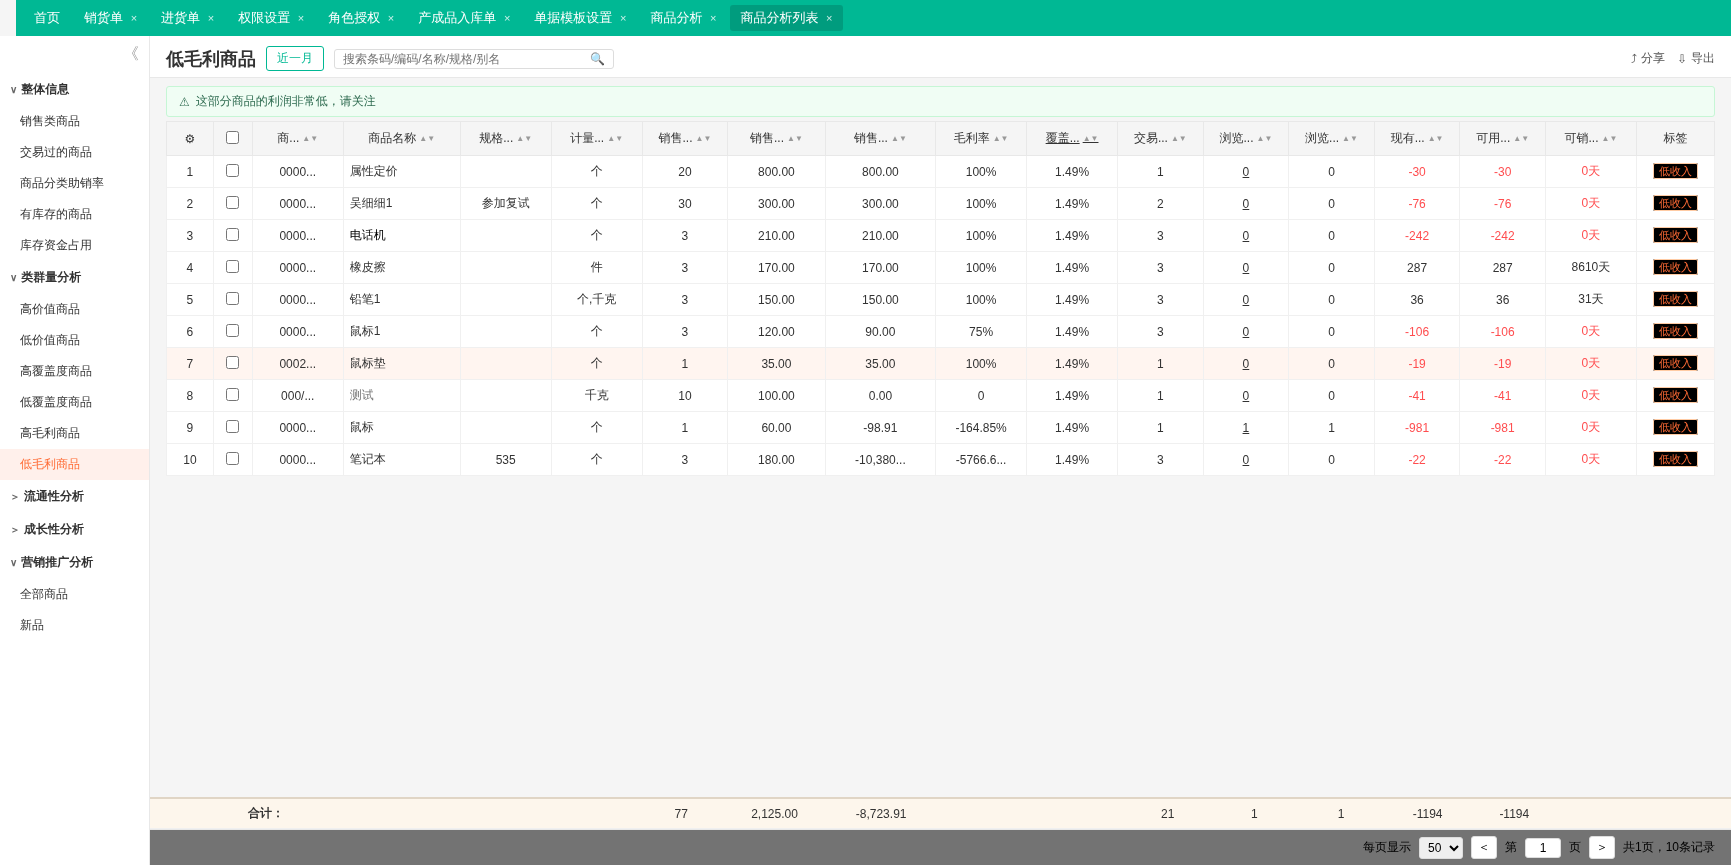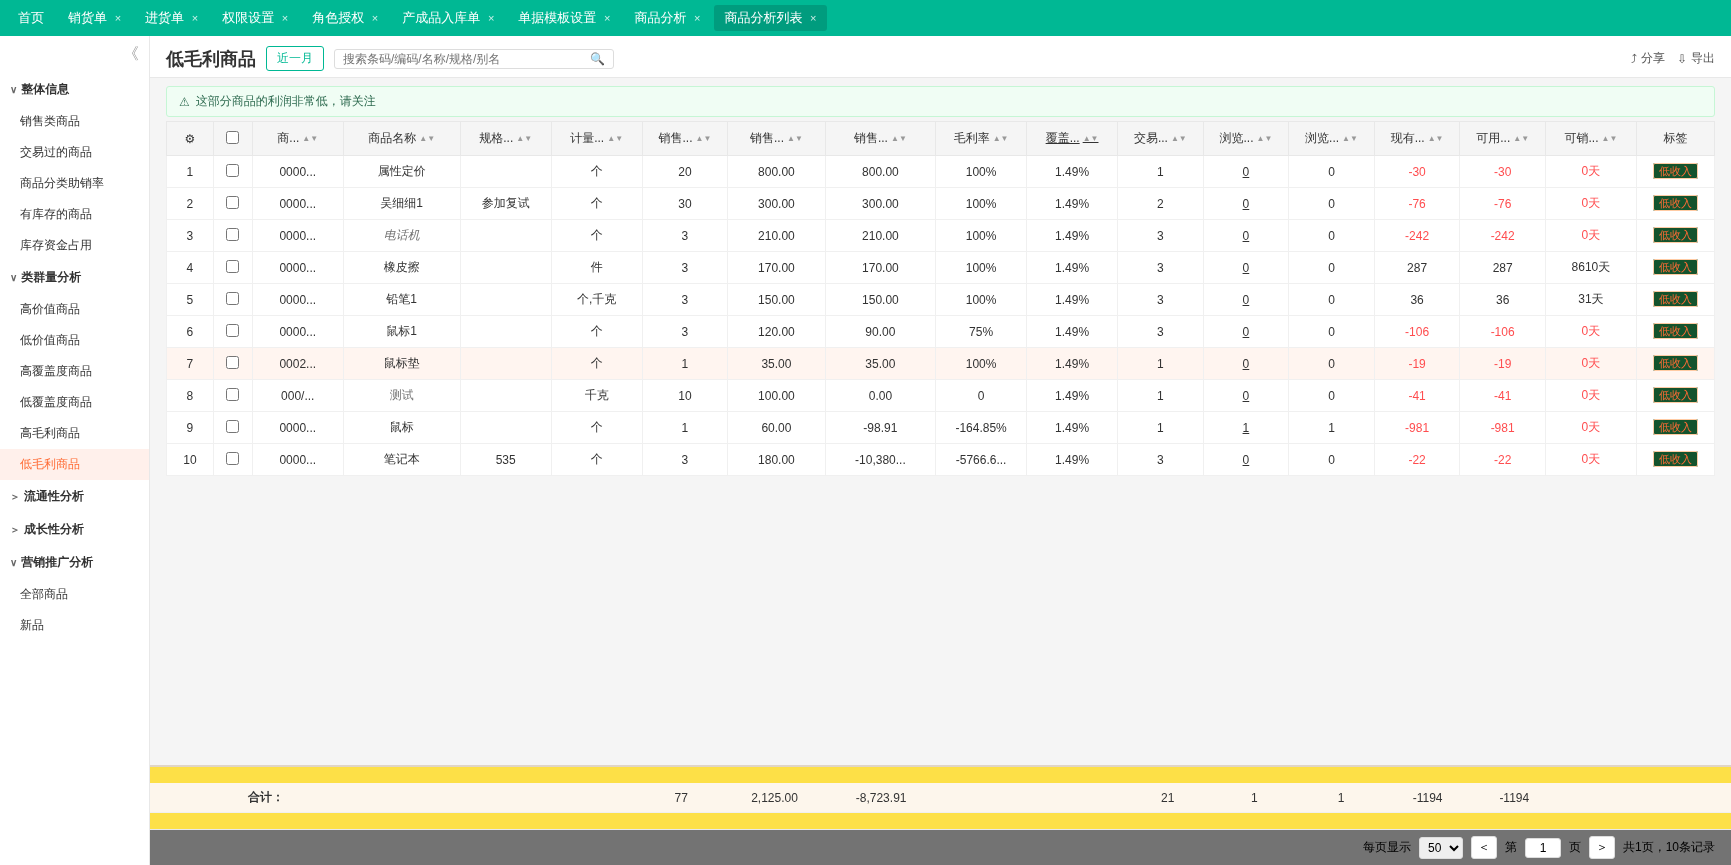--- a/index.html
+++ b/index.html
@@ -6,20 +6,21 @@
     body { background: #f5f5f5; overflow-x: hidden; }
 
     
     .top-nav {
       background: #00b894;
       display: flex;
       align-items: center;
       height: 36px;
       padding: 0 8px;
       gap: 4px;
+      margin-left: 16px;
     }
     .nav-item {
       color: #fff;
       padding: 4px 10px;
       cursor: pointer;
       border-radius: 3px;
       white-space: nowrap;
       font-size: 13px;
     }
     .nav-item.active { background: rgba(0,0,0,0.15); }
@@ -165,24 +166,24 @@
       border-bottom: 1px solid #f0f0f0;
     }
     tbody tr.highlighted { background: #fff5f0; }
     tbody td {
       padding: 7px 6px;
       text-align: center;
       color: #333;
       border: 1px solid #f0f0f0;
       white-space: nowrap;
     }
-    .td-left { text-align: center; }
+    .td-left { text-align: left; }
     .red-text { color: #ff4d4f; }
     .orange-tag {
-      background: #14532d;
+      background: #000000;
       color: #ff6b35;
       border: 1px solid #ffcba4;
       padding: 1px 5px;
       border-radius: 2px;
       font-size: 11px;
     }
     .underline-link { text-decoration: underline; cursor: pointer; color: #333; }
     .totals-table {
       width: 100%;
       border-collapse: collapse;
@@ -479,21 +480,21 @@
       <td>0</td>
       <td class="red-text">-76</td>
       <td class="red-text">-76</td>
       <td class="red-text">0天</td>
       <td><span class="orange-tag">低收入</span></td>
     </tr>
             <tr>
       <td>3</td>
       <td><input type="checkbox" style=""></td>
       <td>0000...</td>
-      <td class="td-left" style="cursor:pointer;color:#737373;font-style:italic;">电话机</td>
+      <td class="td-left" style="cursor:pointer;color:#000000;">电话机</td>
       <td></td>
       <td>个</td>
       <td>3</td>
       <td>210.00</td>
       <td>210.00</td>
       <td>100%</td>
       <td>1.49%</td>
       <td>3</td>
       <td><span class="underline-link">0</span></td>
       <td>0</td>
@@ -639,21 +640,21 @@
       <td>0</td>
       <td class="red-text">-22</td>
       <td class="red-text">-22</td>
       <td class="red-text">0天</td>
       <td><span class="orange-tag">低收入</span></td>
     </tr>
           </tbody>
       </table>
     </div>
 
-    <div style="background:#fde047; border-top:2px solid #e0d5c5; padding:16px 0;">
+    <div style="background:#fde047; border-top:2px solid #e0d5c5; padding:0 0;">
       <table class="totals-table">
         <tbody>
             <tr>
           <td style="width:36px;"></td>
           <td style="width:30px;"></td>
           <td style="width:70px; text-align:left; font-weight:bold; padding-left:10px;">合计：</td>
           <td style="width:90px;"></td>
           <td style="width:70px;"></td>
           <td style="width:70px;"></td>
           <td style="width:65px;">77</td>

